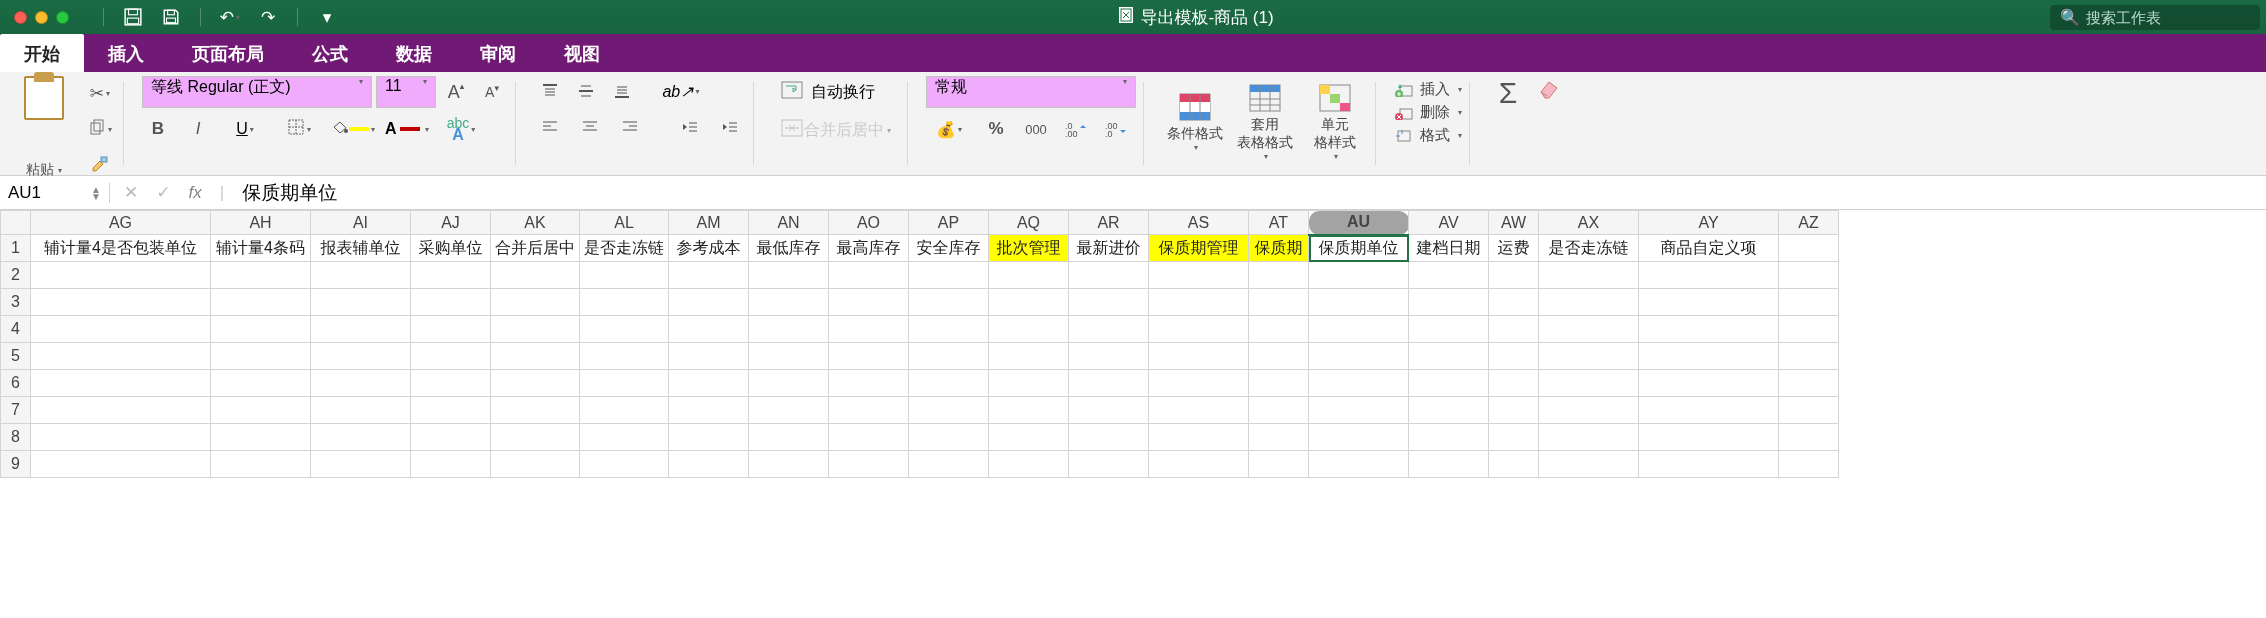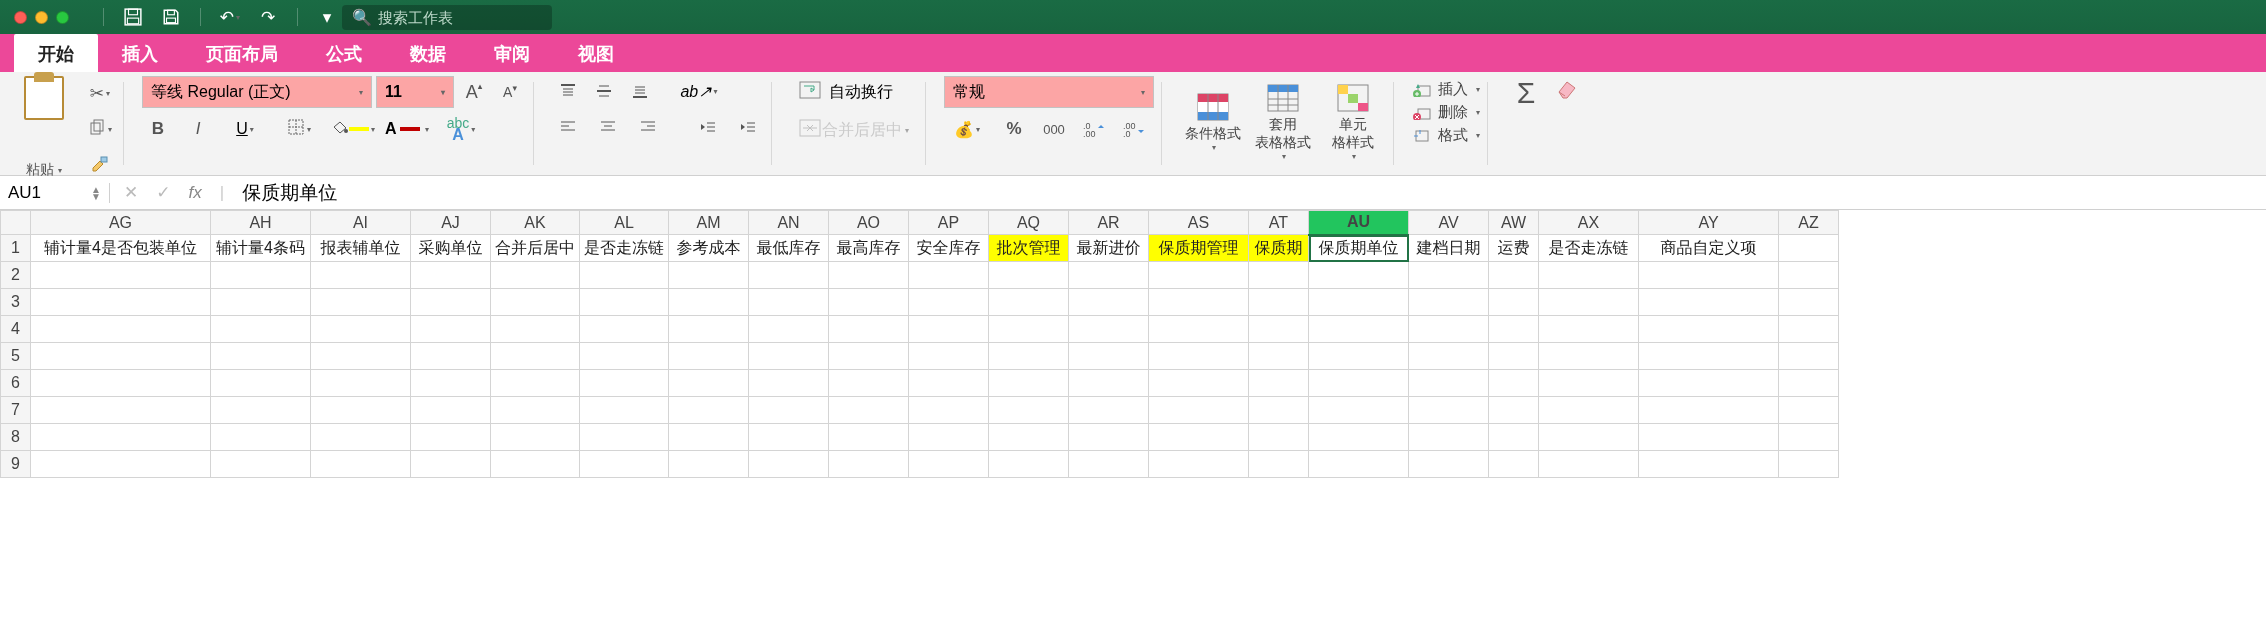--- a/index.html
+++ b/index.html
@@ -12,34 +12,34 @@
 .dot.r{background:#ff5f57}.dot.y{background:#febc2e}.dot.g{background:#28c840}
 .qat { display:flex; gap:8px; margin-left:20px; align-items:center;}
 .qat .b { width:30px; height:22px; display:flex; align-items:center; justify-content:center; color:#fff; font-size:17px; cursor:pointer;}
 .qat .sep{width:1px;height:18px;background:rgba(255,255,255,.25);margin:0 6px;}
 .title-center { flex:1; text-align:center; display:flex; align-items:center; justify-content:center; gap:6px; font-size:17px;}
 .search-box { display:flex; align-items:center; gap:6px; background:rgba(0,0,0,.25); border-radius:4px; padding:3px 10px; width:210px; color:#cfe;}
 .search-box input{background:none;border:none;outline:none;color:#fff;font-size:15px;flex:1;}
 .search-box input::placeholder{color:#bcd8c9;}
 
 
-.tabs { height: 38px; background:#ec4899; display:flex; align-items:flex-start; padding-left:14px; gap:0;}
+.tabs { height: 38px; background:#701a75; display:flex; align-items:flex-start; gap:0;}
 .tab { padding:8px 24px 7px; color:#fff; font-size:18px; font-weight:bold; cursor:pointer; }
 .tab.active { background:#fff; color:#222; border-radius:2px 2px 0 0;}
 .ribbon { background:#f3f3f3; border-bottom:1px solid #d0d0d0; height:104px; display:flex; padding:4px 6px 0; gap:10px; position:relative;}
 .group { display:flex; flex-direction:column; padding:0 8px; position:relative;}
 .group::after{content:"";position:absolute;right:0;top:6px;bottom:10px;width:1px;background:#d8d8d8;}
 .group:last-child::after{display:none;}
 .grow{display:flex;gap:4px;align-items:center;}
 .grow2{display:flex;gap:8px;align-items:center;margin-top:6px;}
 .btn { display:flex; align-items:center; justify-content:center; border:1px solid transparent; background:none; cursor:pointer; border-radius:3px; }
 .btn-sq{width:32px;height:30px;font-size:17px;color:#555;}
 .btn-dd{width:46px;height:30px;}
 .dd-caret{font-size:8px;color:#666;margin-left:2px;}
-.sel { display:flex; align-items:center; border:1px solid #c2c2c2; background:#fca5a5; height:32px; padding:0 8px; gap:6px; cursor:pointer;}
+.sel { display:flex; border:1px solid #c2c2c2; background:#f0abfc; height:32px; padding:0 8px; gap:6px; cursor:pointer;}
 .bigbtn{display:flex;flex-direction:column;align-items:center;justify-content:center;width:66px;height:88px;font-size:14px;color:#444;cursor:pointer;}
 .bigbtn .ico{width:36px;height:36px;display:flex;align-items:center;justify-content:center;font-size:26px;}
 .label-under{font-size:14px;color:#555;text-align:center;}
 .iconcell{display:flex;flex-direction:column;align-items:center;gap:2px;}
 
 
 .clip-ico{width:40px;height:44px;border:2px solid #b78b36;background:#fff;position:relative;border-radius:2px;}
 .clip-ico::before{content:"";position:absolute;top:-6px;left:50%;transform:translateX(-50%);width:20px;height:10px;background:#c8a04d;border-radius:3px 3px 0 0;}
 
 
@@ -48,21 +48,21 @@
 .namebox .stepper{margin-left:auto;color:#888;font-size:10px;line-height:7px;}
 .fx-area{display:flex;align-items:center;gap:18px;padding:0 14px;font-size:17px;color:#555;flex:1;}
 .fx-area .fxlabel{font-style:italic;color:#888;}
 .fx-input{border:none;outline:none;font-size:19px;flex:1;}
 
 .grid-wrap{position:relative;overflow:hidden;}
 table.grid{border-collapse:collapse;table-layout:fixed;}
 .grid th,.grid td{border:1px solid #d4d4d4;font-size:16px;color:#222;text-align:center;height:27px;white-space:nowrap;overflow:hidden;padding:0 4px;background:#fff;}
 .grid thead th{background:#f5f5f5;font-weight:normal;color:#444;height:24px;}
 .grid .rowhdr{background:#f5f5f5;width:30px;color:#444;}
-.grid thead th.sel-col{background:#22c55e;border-bottom:2px solid #217346;font-weight:bold;}
+.grid thead th.sel-col{background:#a3a3a3;border-bottom:2px solid #217346;font-weight:bold;border-radius:10px;}
 .grid td.hl{background:#ffff00;}
 .grid td.selcell{outline:2px solid #217346;outline-offset:-2px;}
 .corner{width:30px;background:#f5f5f5;}
 
 .menu-right{margin-left:auto;display:flex;flex-direction:column;gap:4px;padding-top:4px;}
 .menu-right .row{display:flex;align-items:center;gap:6px;font-size:15px;color:#444;cursor:pointer;}
 .menu-right .cico{width:20px;height:16px;display:inline-flex;align-items:center;justify-content:center;}
 .sumico{width:40px;display:flex;align-items:center;justify-content:center;font-size:30px;color:#555;}
 
 .eraser{width:38px;height:30px;display:flex;align-items:center;justify-content:center;}
@@ -93,20 +93,28 @@
           <path d="M2 2h10l2 2v10H2z" fill="none" stroke="#fff" stroke-width="1.3"></path>
           <rect x="5" y="2" width="6" height="4" fill="none" stroke="#fff"></rect>
           <rect x="4" y="9" width="8" height="4" fill="none" stroke="#fff"></rect>
         </svg>
       </div>
     <span class="sep"></span>
     <div class="b">↶<span class="dd-caret">▾</span></div>
     <div class="b">↷</div>
     <span class="sep"></span>
     <div class="b">▾</div>
+  </div>
+  <div class="title-center">
+    <span><svg width="16" height="18">
+          <rect x="1" y="1" width="14" height="16" fill="#fff"></rect>
+          <rect x="3" y="3" width="10" height="12" fill="none" stroke="#217346"></rect>
+          <path d="M5 6l6 6M11 6l-6 6" stroke="#217346"></path>
+        </svg></span>
+    <span>导出模板-商品 (1)</span>
   </div>
   <div class="search-box">
     <span>🔍</span>
     <input placeholder="搜索工作表" style="">
   </div>
 </div>
 
 <div class="tabs">
   <div class="tab active">开始</div>
   <div class="tab">插入</div>
@@ -149,21 +157,21 @@
       </div>
     </div>
   </div>
 
   <div class="group">
     <div class="grow">
       <div class="sel" style="width:230px;">
           <span>等线 Regular (正文)</span>
           <span class="dd-caret" style="margin-left:auto;">▾</span>
         </div>
-      <div class="sel" style="width:78px;font-weight:bold;">
+      <div class="sel" style="width:60px;">
           <span>11</span>
           <span class="dd-caret" style="margin-left:auto;">▾</span>
         </div>
       <div class="btn btn-sq">
           <span style="font-size:18px;">A</span>
           <span style="font-size:9px;position:relative;top:-6px;">▴</span>
         </div>
       <div class="btn btn-sq">
           <span style="font-size:14px;">A</span>
           <span style="font-size:9px;position:relative;top:-4px;">▾</span>

